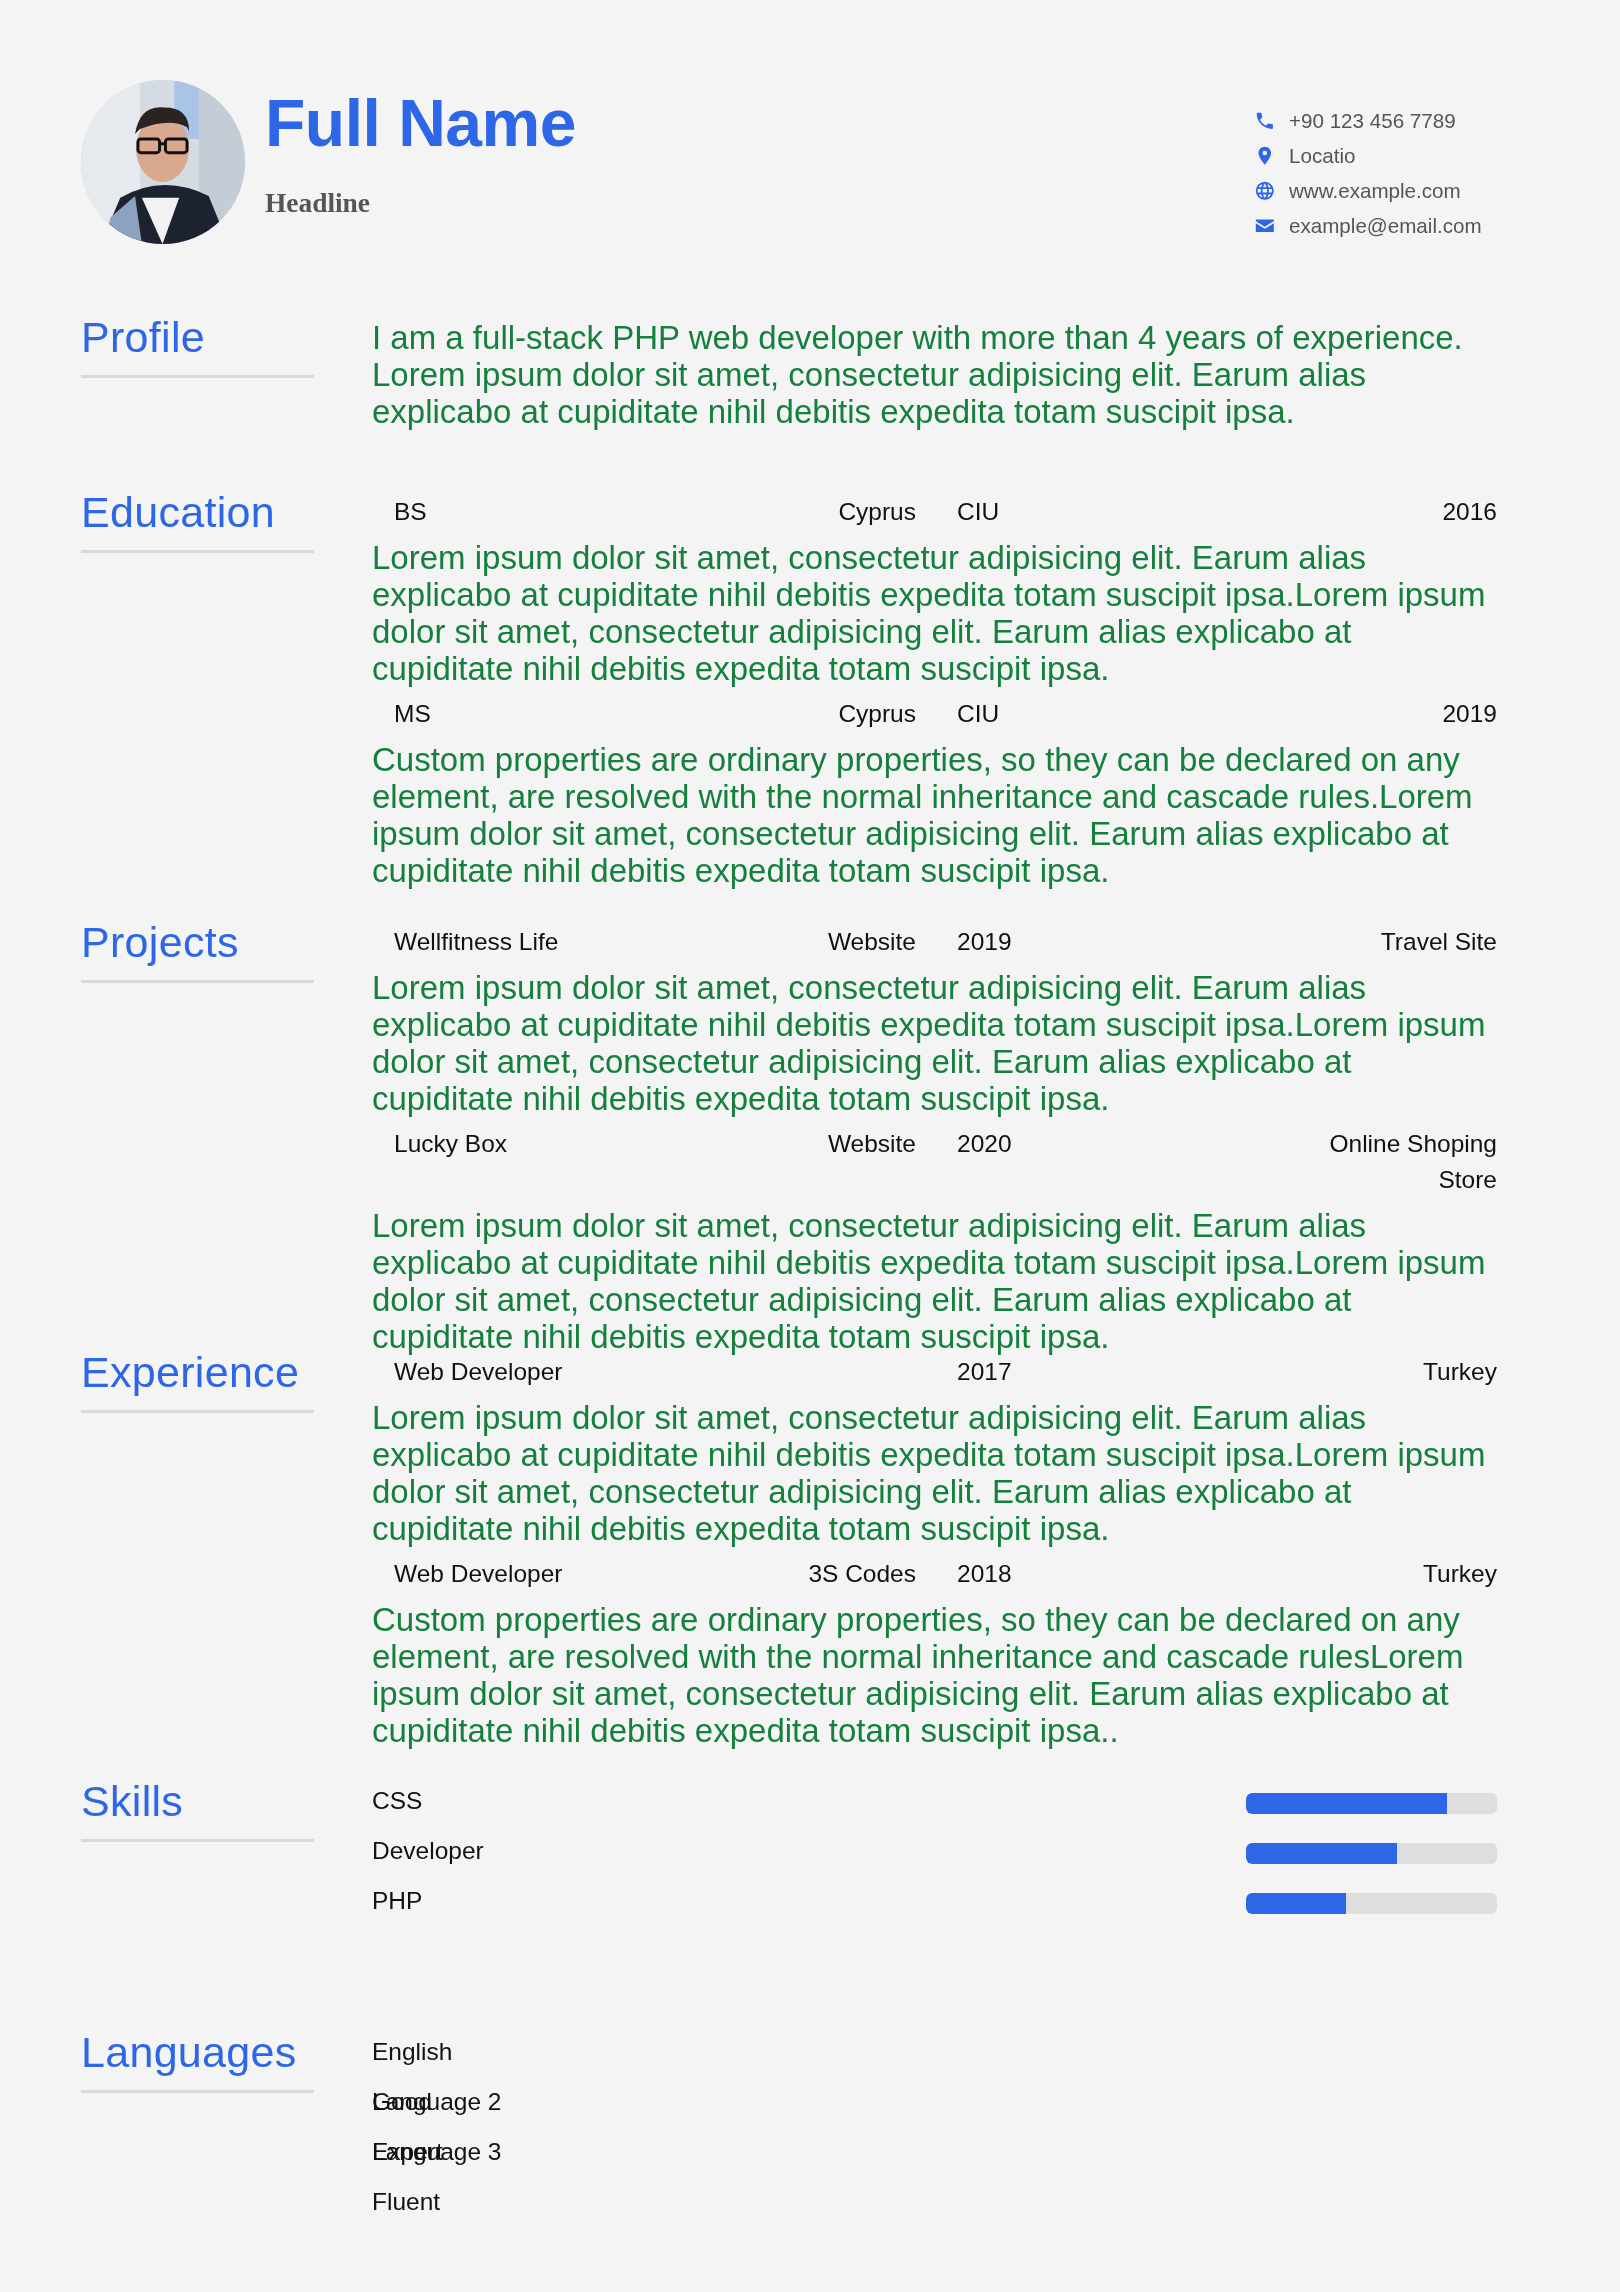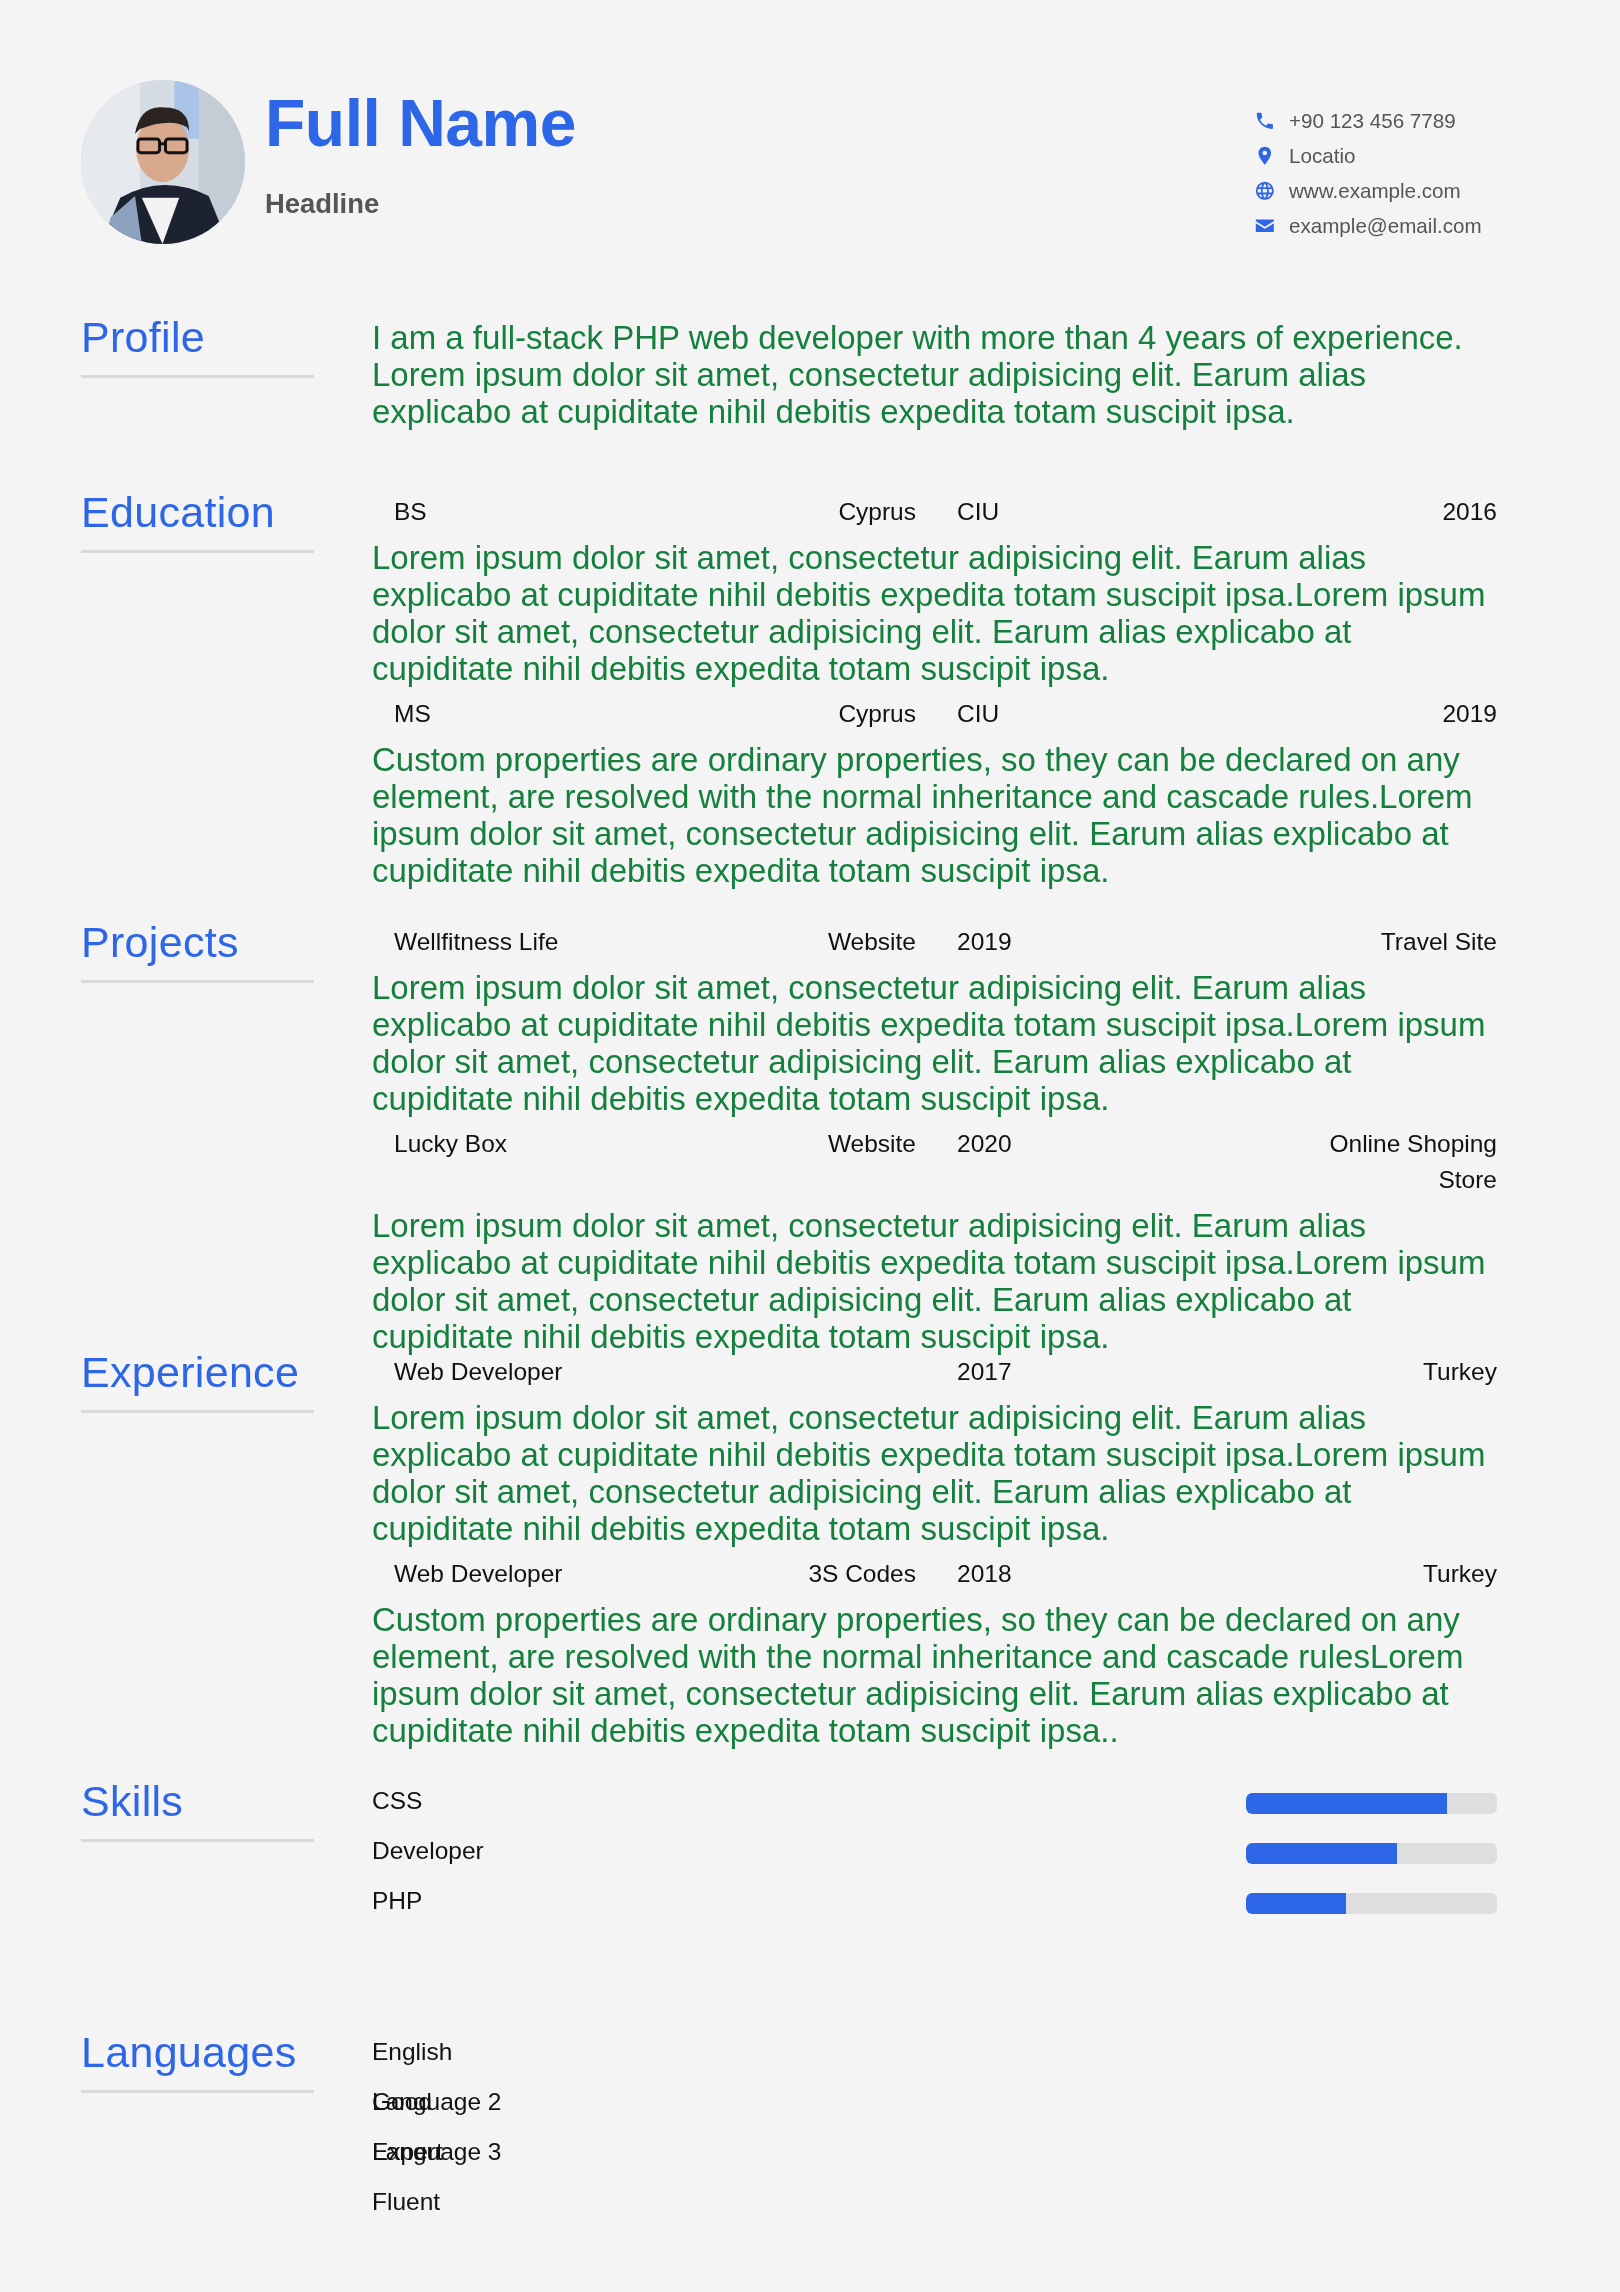--- a/index.html
+++ b/index.html
@@ -2,21 +2,21 @@
 <html><head>
   <meta charset="utf-8">
   <style>
     * { box-sizing: border-box; margin: 0; padding: 0; }
     html, body { width: 1620px; height: 2293px; background: #f4f4f4; }
     body { font-family: "Liberation Sans", "DejaVu Sans", sans-serif; color: #111; position: relative; overflow: hidden; }
 
     .header { position: absolute; left: 81px; top: 80px; width: 1457px; height: 167px; }
     .avatar { position: absolute; left: 0; top: 0; width: 164px; height: 164px; border-radius: 50%; overflow: hidden; background: #cfd6de; }
     .name { position: absolute; left: 184px; top: 9.8px; font-size: 66px; font-weight: bold; color: #2d66e6; letter-spacing: -0.5px; line-height: 1; }
-    .headline { position: absolute; left: 184px; top: 108px; font-size: 27.4px; font-weight: bold; color: #555; }
+    .headline { position: absolute; left: 184px; top: 108px; font-size: 27.4px; font-weight: bold; color: #555; font-family: Liberation Serif, serif; }
 
     .contacts { position: absolute; right: 0; top: 23.5px; width: 284px; }
     .contact { display: flex; align-items: center; height: 35px; font-size: 20.6px; color: #555; }
     .contact .ico { width: 35px; display: flex; align-items: center; }
     .contact .ico svg { width: 21.6px; height: 21.6px; fill: #2d66e6; }
 
     .section { position: absolute; left: 81px; width: 1416px; }
     .section-title-wrap { position: absolute; left: 0; top: 0; width: 233px; }
     .section-title { font-size: 43px; color: #2d66e6; line-height: 55px; white-space: nowrap; letter-spacing: 0.3px; }
     .section-rule { margin-top: 9.8px; height: 2.9px; background: #d9d9d9; width: 233px; }

